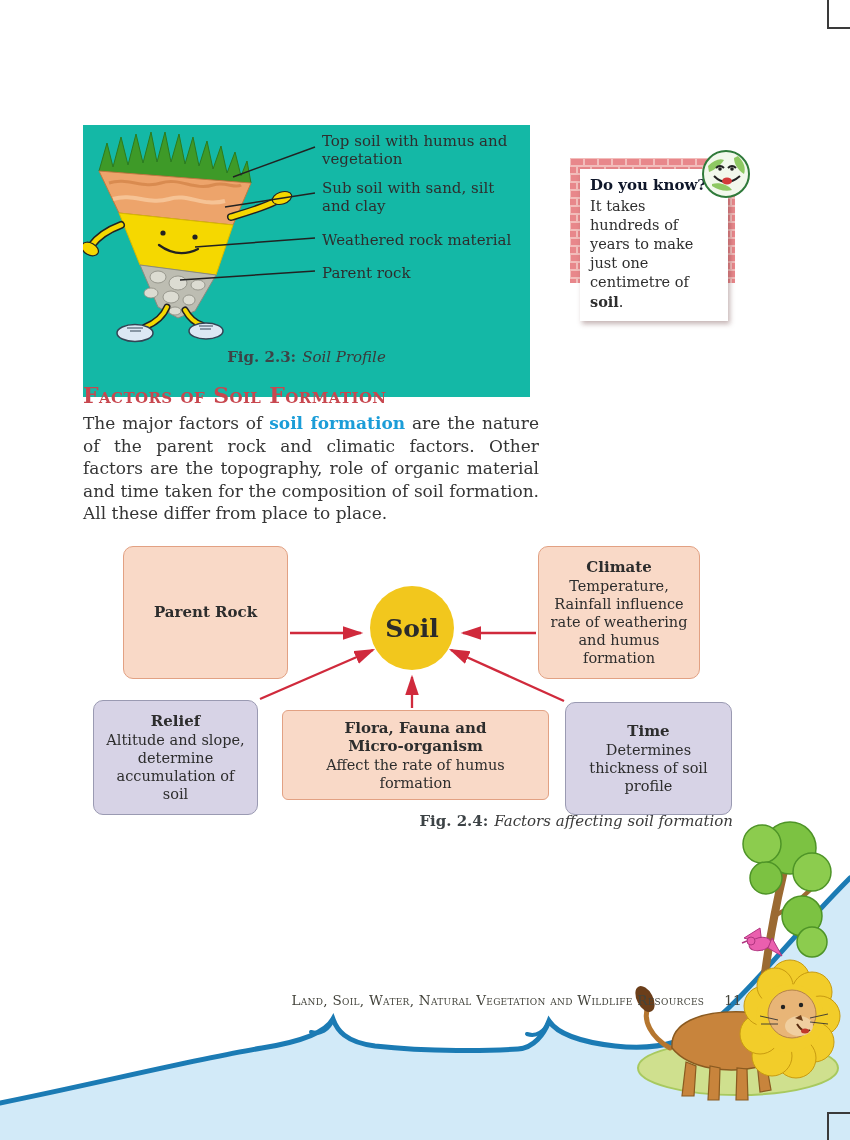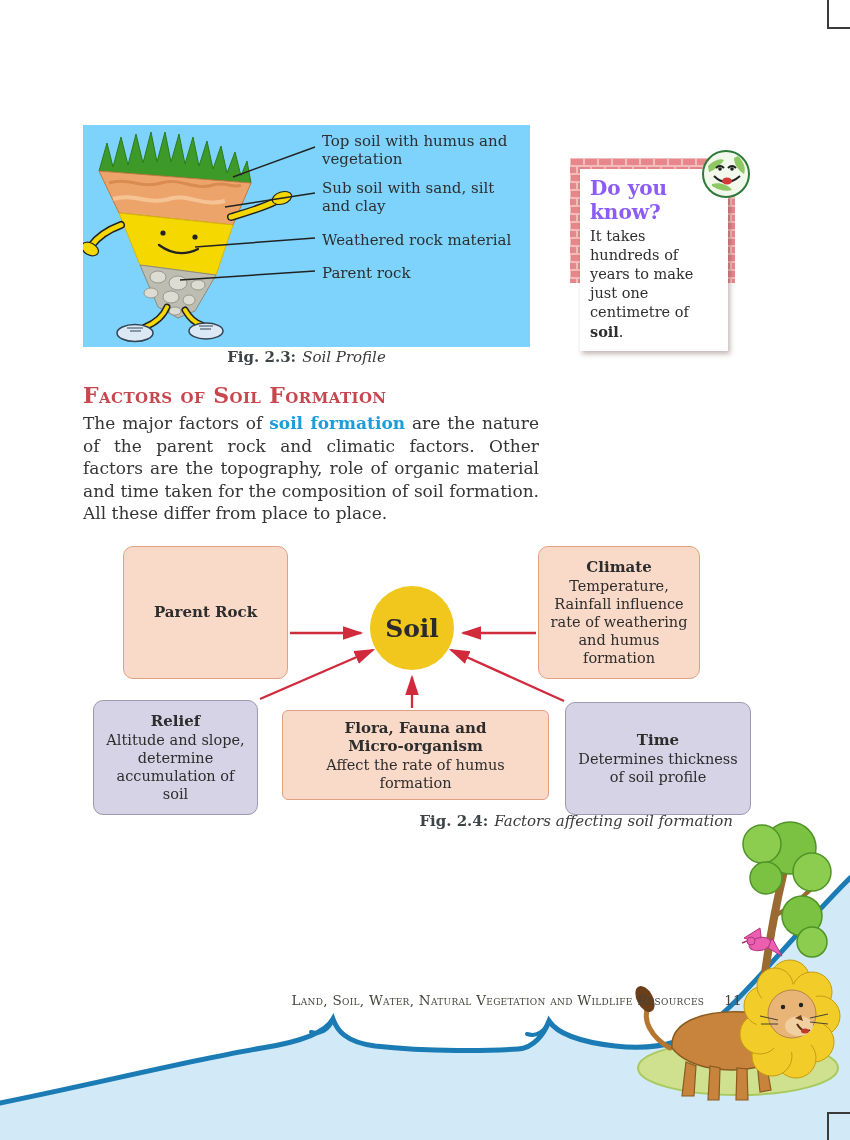--- a/index.html
+++ b/index.html
@@ -6,34 +6,34 @@
   .page{position:relative;width:850px;height:1140px;background:#ffffff;overflow:hidden;
         font-family:"DejaVu Serif","Liberation Serif",serif;color:#3b3b3b;margin:0 auto;}
   .abs{position:absolute;}
 
   
   .corner{position:absolute;border:2px solid #3a3a3a;background:transparent;}
   .corner.tr{left:827px;top:-6px;width:40px;height:31px;}
   .corner.br{left:827px;top:1112px;width:40px;height:40px;z-index:9;}
 
   
-  .fig23{left:83px;top:125px;width:447px;height:222px;background:#7dd3fc;}
+  .fig23{left:83px;top:125px;width:447px;height:272px;background:#14b8a6;}
   .fig23 svg{position:absolute;left:0;top:0;}
   .fig-label{position:absolute;left:239px;width:204px;font-size:15px;line-height:1.22;color:#2e2e2e;}
   .caption{font-size:15px;color:#3a3a3a;}
   .cap-label{font-weight:bold;color:#3d4346;margin-right:6px;}
   .cap-text{font-style:italic;}
   .fig23-cap{left:83px;top:348px;width:447px;text-align:center;}
 
   
   .dyk-wrap{left:570px;top:152px;width:185px;height:140px;}
   .dyk-brick{position:absolute;left:0;top:6px;width:165px;height:125px;}
   .dyk-card{position:absolute;left:10px;top:17px;width:128px;background:#ffffff;
             box-shadow:2px 3px 5px rgba(90,40,40,.35);padding:7px 10px 9px 10px;}
-  .dyk-title{font-weight:bold;color:#8b5cf6;font-size:20px;margin-bottom:3px;}
+  .dyk-title{font-weight:bold;color:#0f172a;font-size:15px;margin-bottom:3px;}
   .dyk-text{font-size:14.5px;line-height:19px;color:#2e2e2e;}
   .dyk-globe{position:absolute;left:130px;top:-4px;}
 
   
   .heading{left:83px;top:382px;width:470px;font-size:22px;font-weight:bold;color:#C8474F;
            font-variant:small-caps;letter-spacing:.4px;}
   .intro{left:83px;top:412px;width:456px;font-size:17px;line-height:22.5px;text-align:justify;color:#353535;}
   .intro .hl{color:#1B9DD8;font-weight:bold;}
 
   
@@ -42,21 +42,21 @@
   .dbox{position:absolute;z-index:2;display:flex;flex-direction:column;justify-content:center;
         text-align:center;font-size:14.5px;line-height:18px;color:#2d2d2d;padding:4px 8px;box-sizing:border-box;}
   .dbox .t{font-weight:bold;font-size:15px;margin-bottom:1px;}
   .peach{background:#F9D9C7;border:1.5px solid #E2A183;border-radius:10px;}
   .lav{background:#D7D3E6;border:1.5px solid #9A9AB2;border-radius:10px;}
   .b-parent{left:40px;top:6px;width:165px;height:133px;}
   .b-climate{left:455px;top:6px;width:162px;height:133px;}
   .b-relief{left:10px;top:160px;width:165px;height:115px;}
   .b-flora{left:199px;top:170px;width:267px;height:90px;border-radius:6px;}
   .b-flora .t{max-width:185px;margin:0 auto 1px auto;}
-  .b-time{left:482px;top:162px;width:186px;height:113px;}
+  .b-time{left:482px;top:162px;width:167px;height:113px;}
   .soil-circle{position:absolute;left:287px;top:46px;width:84px;height:84px;border-radius:50%;
                background:#F2C71D;z-index:2;display:flex;align-items:center;justify-content:center;
                font-size:25px;font-weight:bold;color:#2b2b2b;}
   .fig24-cap{left:83px;top:812px;width:650px;text-align:right;}
 
   
   .bottom-art{left:0;top:820px;width:850px;height:320px;z-index:1;}
   .footer{left:0;top:992px;width:742px;text-align:right;z-index:2;
           font-variant:small-caps;font-size:13.5px;letter-spacing:.3px;color:#44443c;}
   .footer .num{margin-left:20px;font-variant:normal;}

